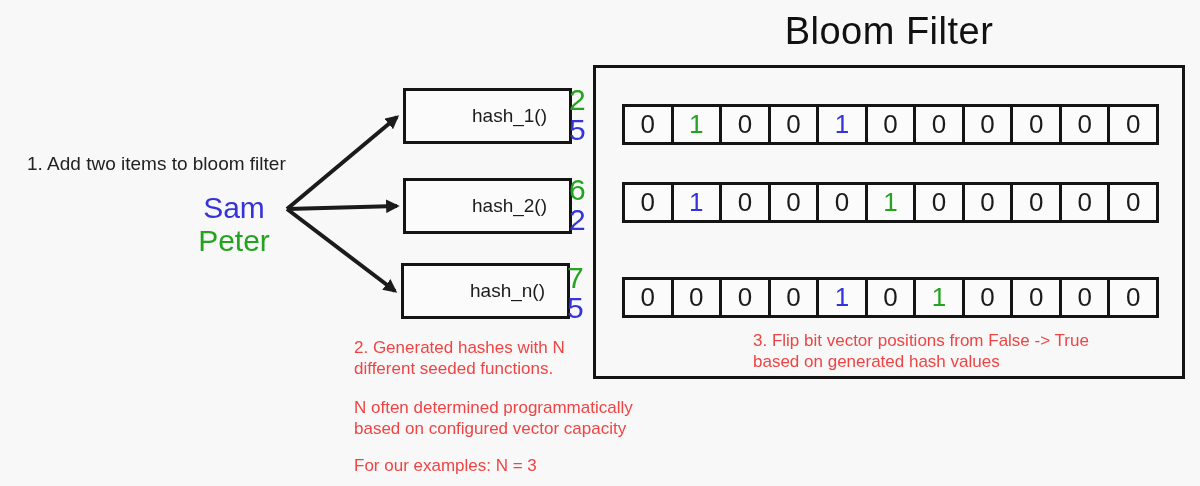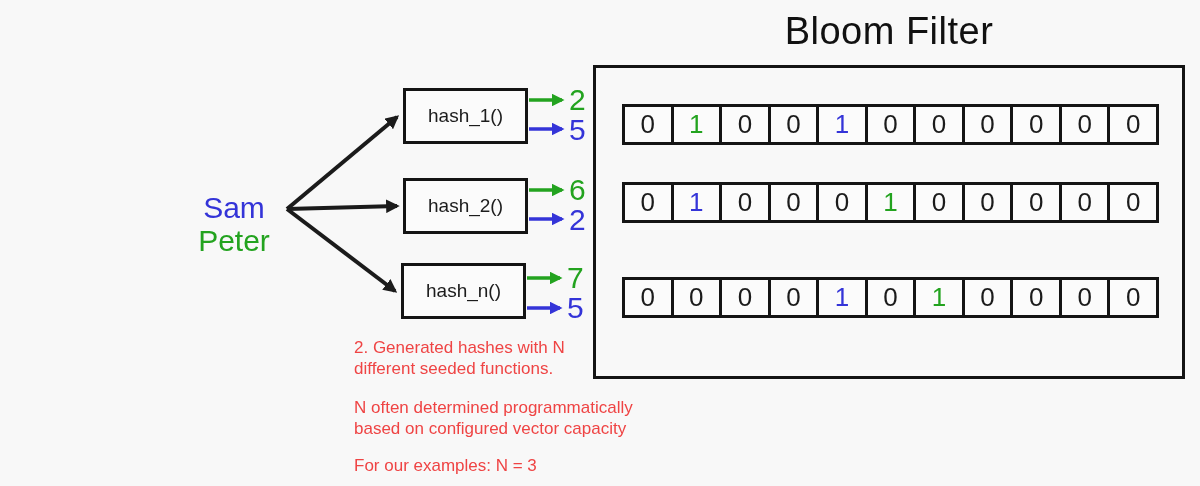--- a/index.html
+++ b/index.html
@@ -33,20 +33,21 @@
     font-size: 30px;
     line-height: 33px;
   }
   .hash-box {
     width: 119px; height: 50px;
     border: 3px solid #141414;
     background: #fbfbfb;
     display: flex; align-items: center; justify-content: center;
     font-size: 19px;
     color: #1c1c1c;
+    padding-left: 44px;
   }
   .hash-1 { left: 403px; top: 88px; }
   .hash-2 { left: 403px; top: 178px; }
   .hash-n { left: 401px; top: 263px; text-align: right; }
   .hash-output {
     width: 36px;
     font-size: 30px;
     line-height: 34px;
     text-align: left;
   }
@@ -107,20 +108,21 @@
     <line x1="529" y1="100" x2="562" y2="100" stroke-width="3.5" marker-end="url(#arrow-green)" stroke="#23a31f"></line>
     <line x1="529" y1="129" x2="562" y2="129" stroke-width="3.5" marker-end="url(#arrow-blue)" stroke="#3434d8"></line>
     <line x1="529" y1="190" x2="562" y2="190" stroke-width="3.5" marker-end="url(#arrow-green)" stroke="#23a31f"></line>
     <line x1="529" y1="219" x2="562" y2="219" stroke-width="3.5" marker-end="url(#arrow-blue)" stroke="#3434d8"></line>
     <line x1="527" y1="278" x2="560" y2="278" stroke-width="3.5" marker-end="url(#arrow-green)" stroke="#23a31f"></line>
     <line x1="527" y1="308" x2="560" y2="308" stroke-width="3.5" marker-end="url(#arrow-blue)" stroke="#3434d8"></line>
   </svg>
 
   <div class="abs diagram-title">Bloom Filter</div>
 
+  <div class="abs step1-label">1. Add two items to bloom filter</div>
 
   <div class="abs items-block">
     <div style="color: rgb(52, 52, 216);">Sam</div>
     <div style="color: rgb(35, 163, 31);">Peter</div>
   </div>
 
   <div class="abs hash-box hash-1">
     <span>hash_1()</span>
   </div>
   <div class="abs hash-box hash-2">
@@ -181,14 +183,18 @@
 
   <div class="abs note step2-note">
     <div>2. Generated hashes with N</div>
     <div>different seeded functions.</div>
   </div>
   <div class="abs note n-note">
     <div>N often determined programmatically</div>
     <div>based on configured vector capacity</div>
   </div>
   <div class="abs note examples-note">For our examples: N = 3</div>
+  <div class="abs note step3-note">
+    <div>3. Flip bit vector positions from False -&gt; True</div>
+    <div>based on generated hash values</div>
+  </div>
 
 </div>
 
 </body></html>

